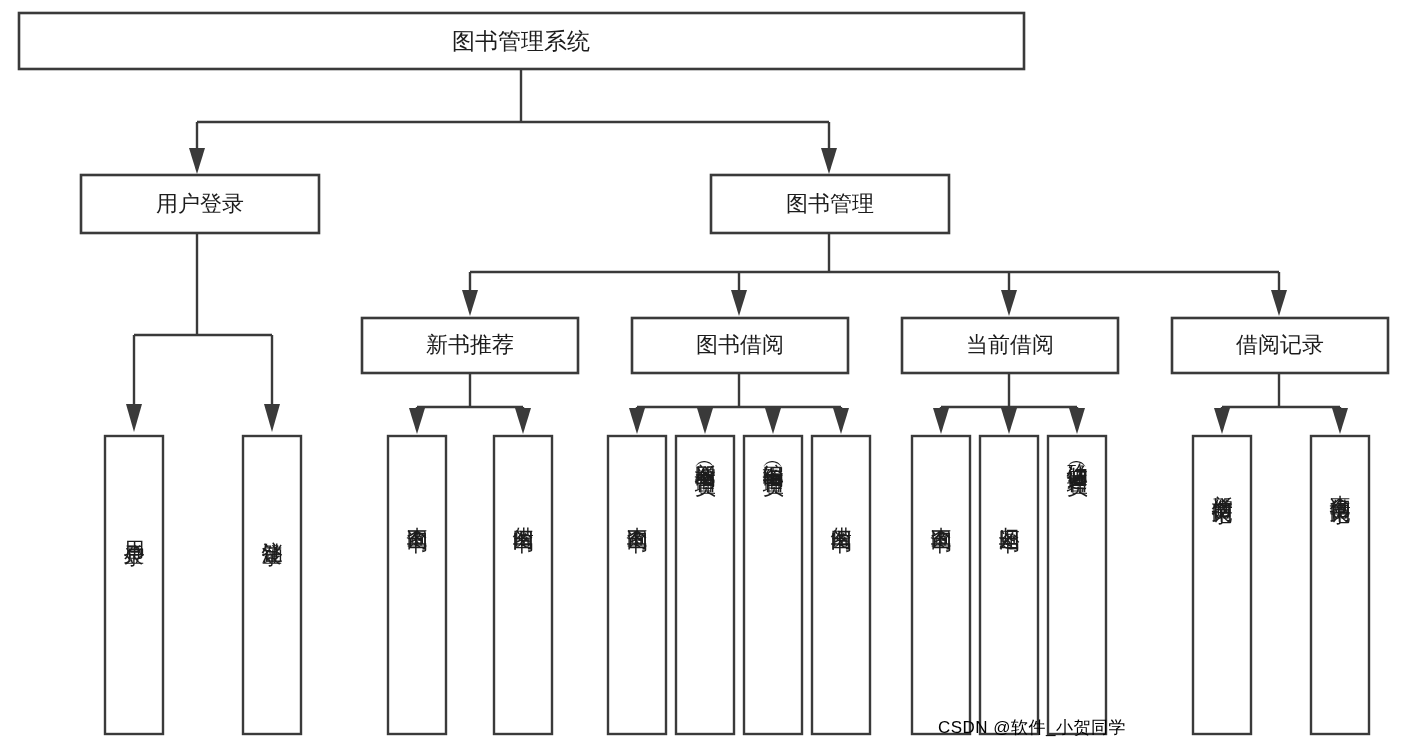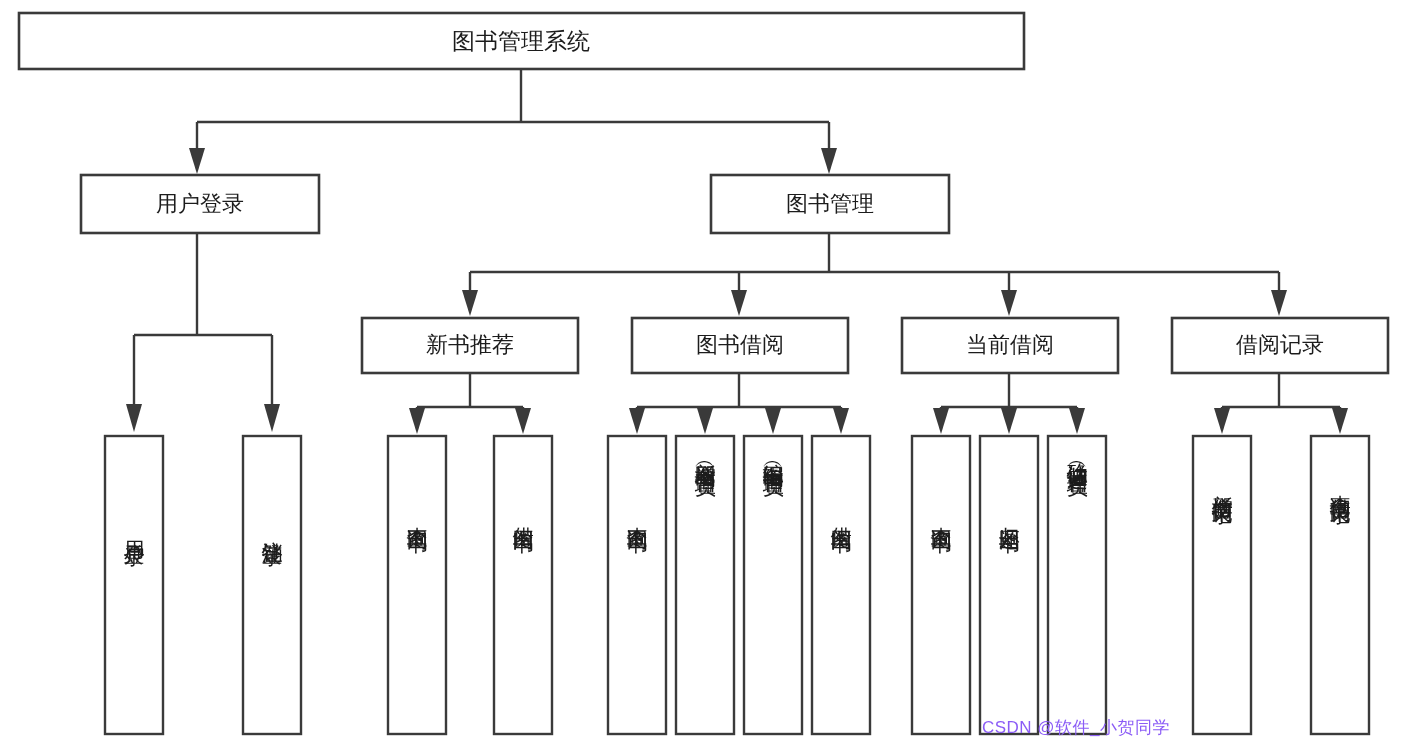--- a/index.html
+++ b/index.html
@@ -11,21 +11,20 @@
     width: 1405px;
     height: 747px;
     font-family: "Liberation Sans", "DejaVu Sans", sans-serif;
     overflow: hidden;
     position: relative;
   }
   #diagram-root {
     position: relative;
     width: 1138px;
     height: 747px;
-    padding-left: 44px;
   }
   svg.diagram {
     position: absolute;
     left: 0;
     top: 0;
     width: 1405px;
     height: 747px;
     display: block;
   }
   .node-box {
@@ -75,21 +74,21 @@
     color: #1c1c1c;
     white-space: nowrap;
     text-align: left;
   }
   .watermark {
     position: absolute;
     right: 12px;
     bottom: 8px;
     font-family: "Liberation Sans", "DejaVu Sans", sans-serif;
     font-size: 17px;
-    color: #8b5cf6;
+    color: #000000;
     letter-spacing: 0.5px;
     user-select: none;
     white-space: nowrap;
   }
 </style>
 </head>
 <body>
 
 <div id="diagram-root">
 

